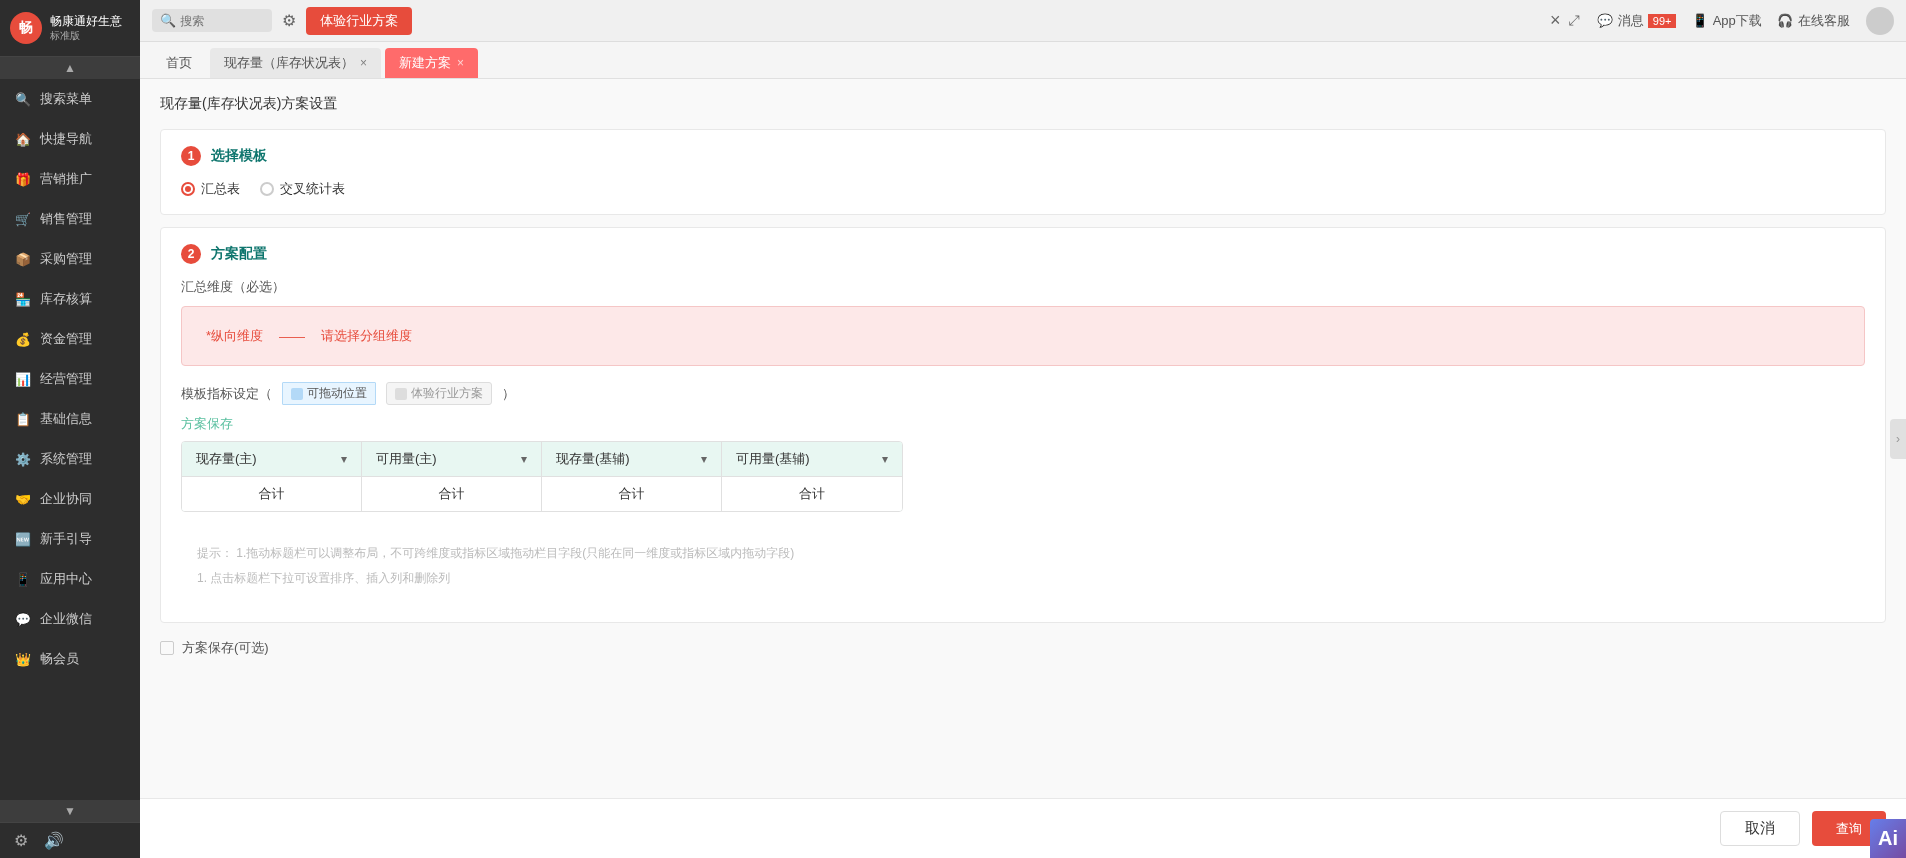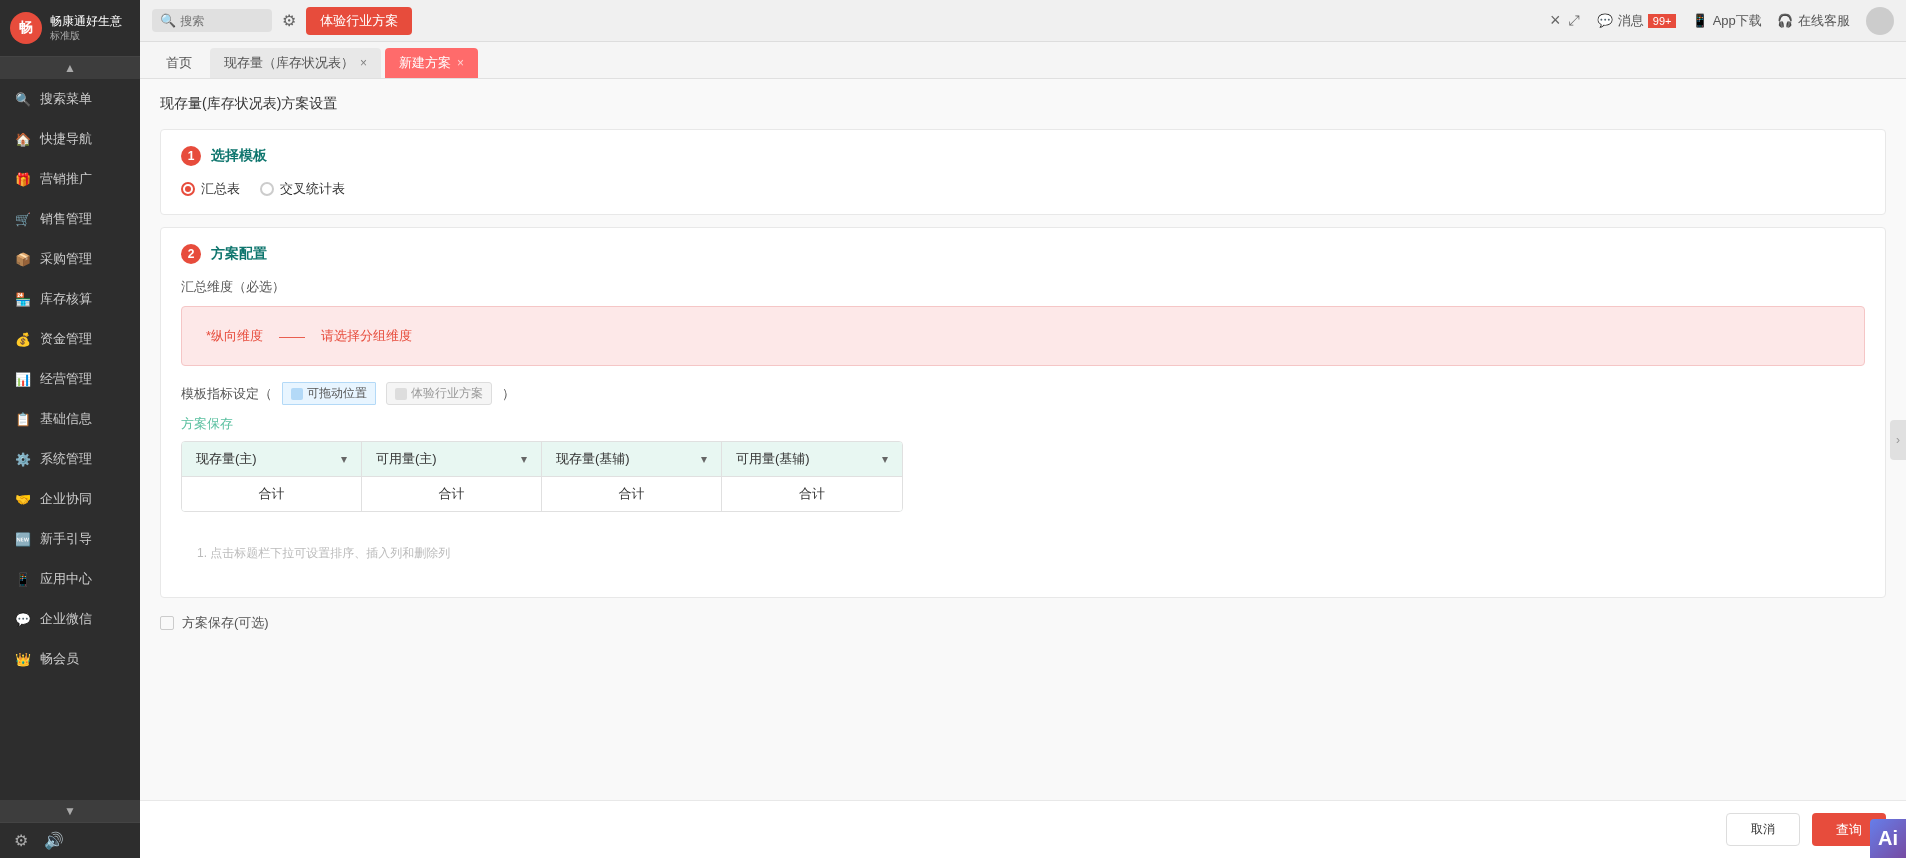--- a/index.html
+++ b/index.html
@@ -299,21 +299,21 @@
       display: flex;
       justify-content: flex-end;
       gap: 12px;
     }
     .btn-cancel {
       padding: 7px 24px;
       border: 1px solid #ddd;
       background: white;
       border-radius: 4px;
       cursor: pointer;
-      font-size: 12px;
+      font-size: 15px;
       color: #333;
     }
     .btn-query {
       padding: 7px 24px;
       background: #e74c3c;
       color: white;
       border: none;
       border-radius: 4px;
       cursor: pointer;
       font-size: 13px;
@@ -570,20 +570,23 @@
                   <span class="chevron-down">▾</span>
                 </div>
                 <div class="stats-col-body">合计</div>
               </div>
             </div>
           </div>
         </div>
 
         <div class="tips">
           <div class="tips-item">
+            提示： <span>1.拖动标题栏可以调整布局，不可跨维度或指标区域拖动栏目字段(只能在同一维度或指标区域内拖动字段)</span>
+          </div>
+          <div class="tips-item">
             <span>1. 点击标题栏下拉可设置排序、插入列和删除列</span>
           </div>
         </div>
       </div>
     </div>
 
     <div class="save-option">
       <div class="checkbox"></div>
       <span>方案保存(可选)</span>
     </div>

